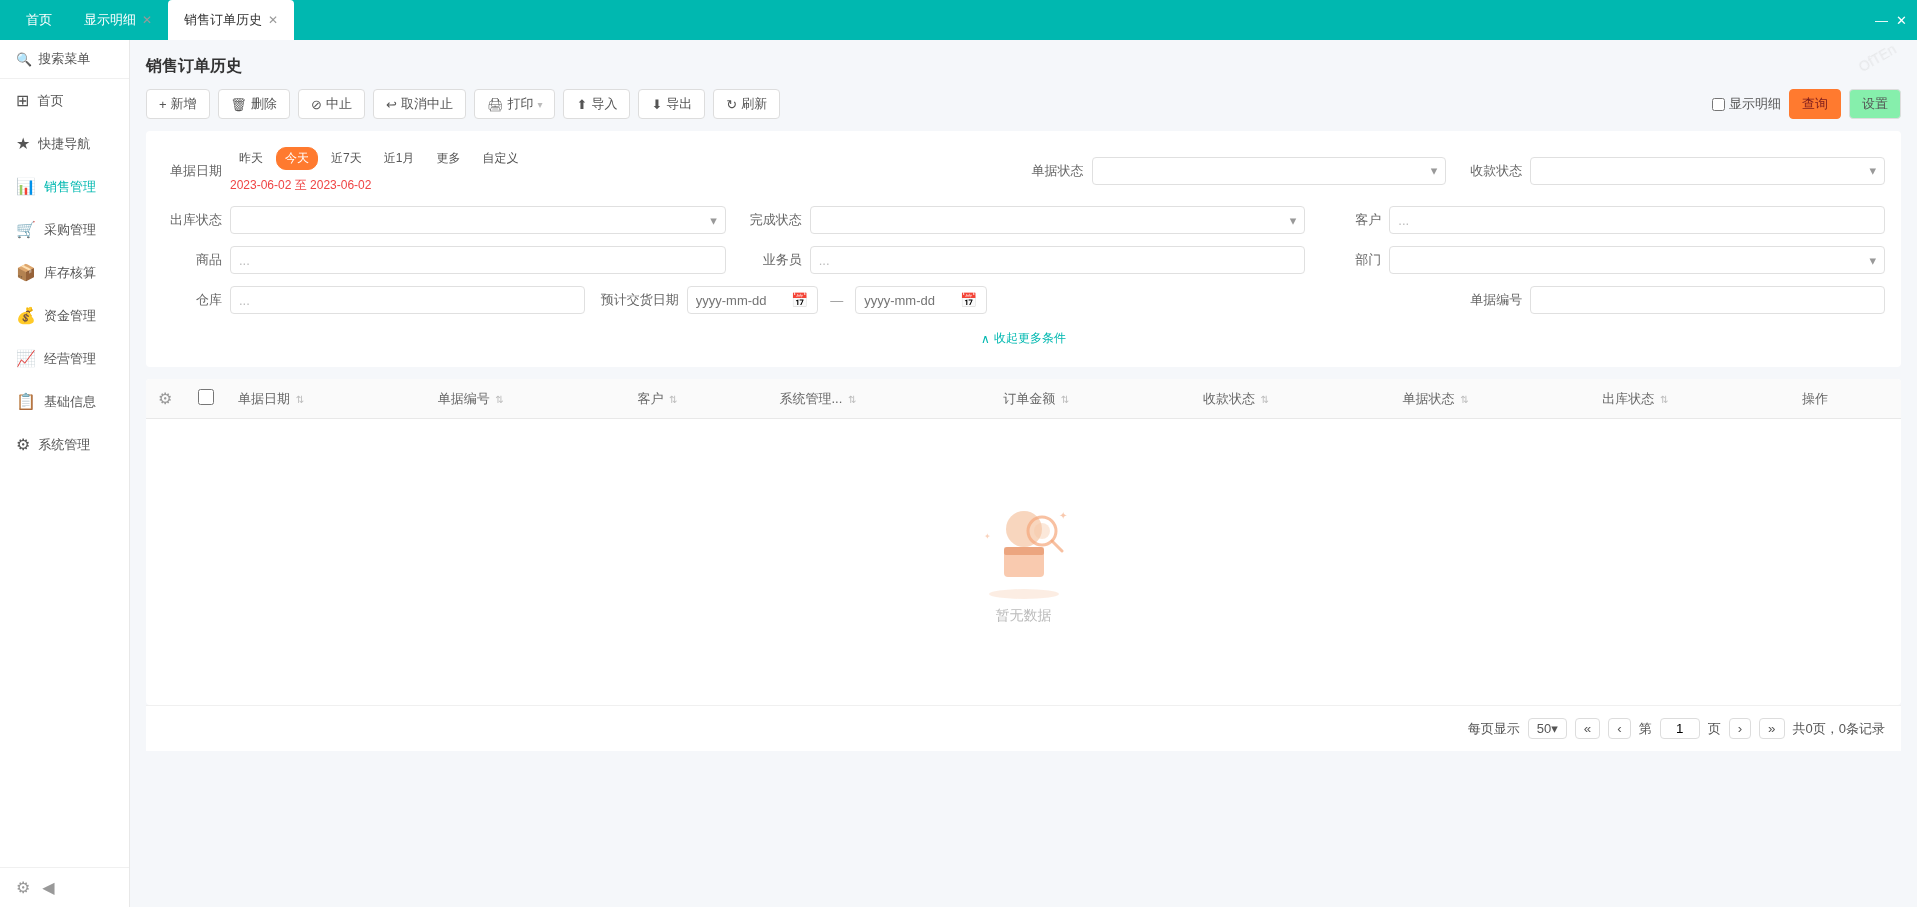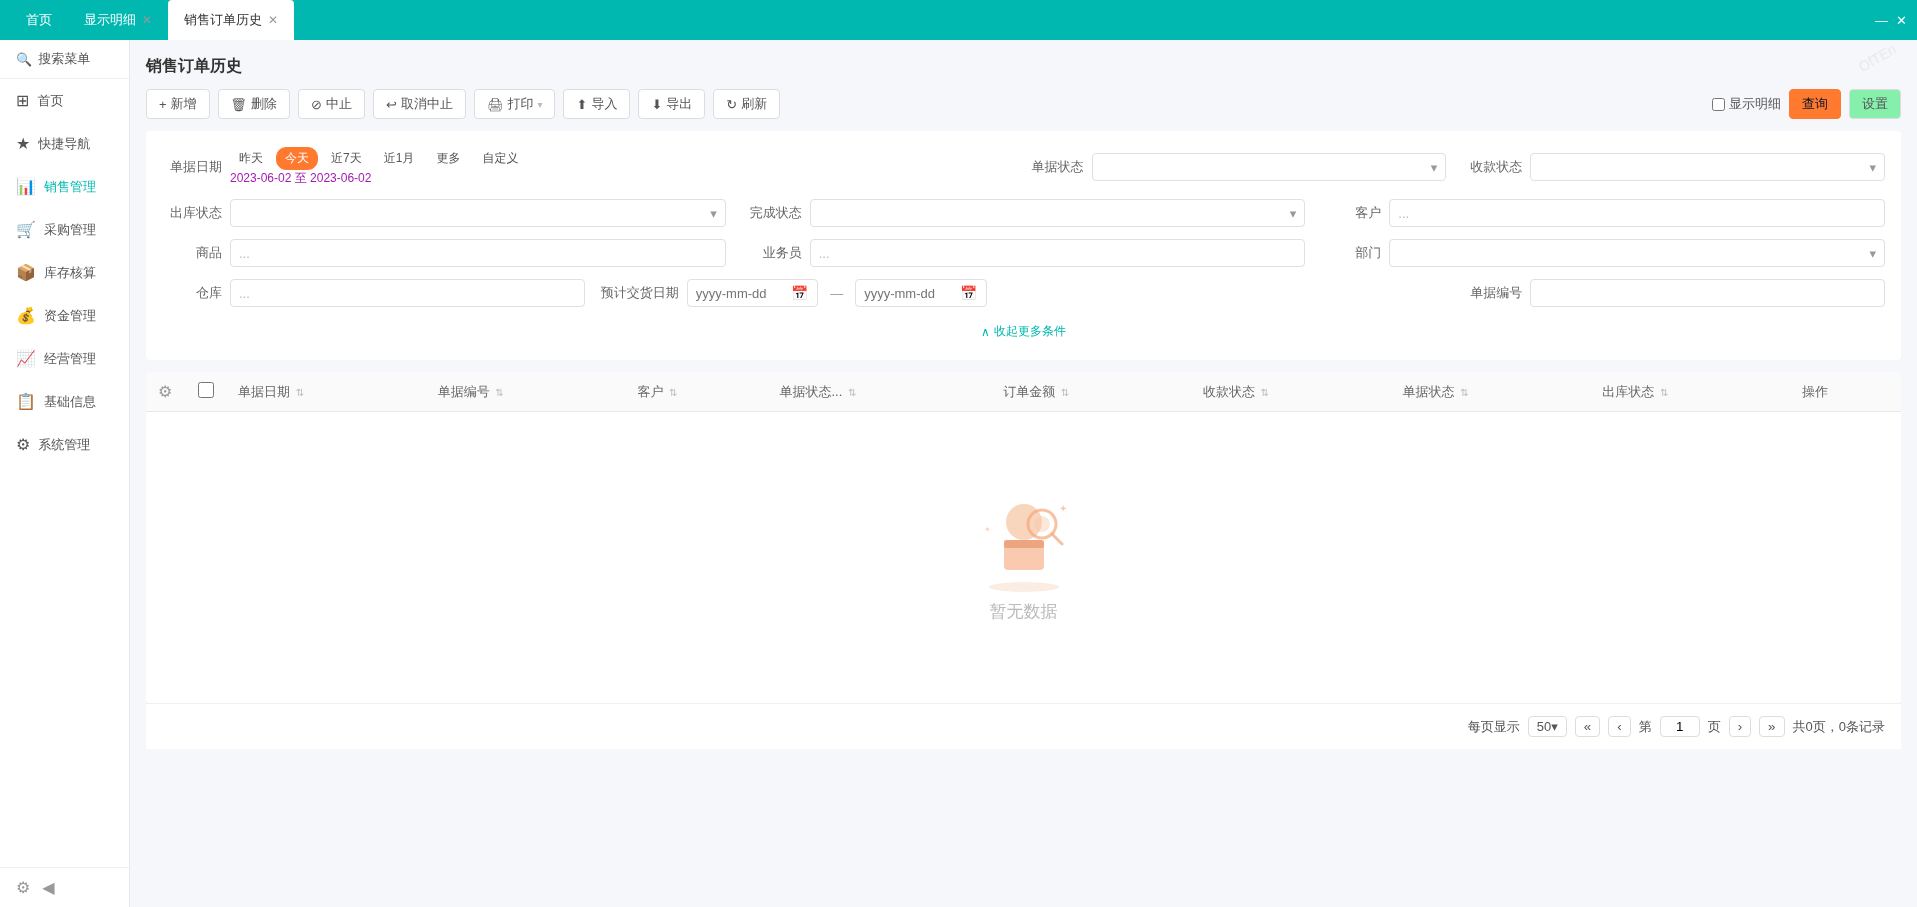--- a/index.html
+++ b/index.html
@@ -28,36 +28,36 @@
 
     
     .content { flex: 1; overflow: auto; background: #f5f7fa; padding: 16px; }
 
     
     .page-title { font-size: 16px; font-weight: bold; color: #333; margin-bottom: 12px; }
 
     
     .toolbar { display: flex; align-items: center; gap: 8px; margin-bottom: 12px; flex-wrap: wrap; }
     .toolbar-btn { display: flex; align-items: center; gap: 4px; padding: 5px 12px; border: 1px solid #ddd; border-radius: 4px; background: #fff; cursor: pointer; font-size: 13px; color: #555; white-space: nowrap; }
-    .toolbar-btn.primary { background: #ff7a2f; color: #0f172a; border-color: #ff7a2f; justify-content: flex-end; }
+    .toolbar-btn.primary { background: #ff7a2f; color: #7f1d1d; border-color: #ff7a2f; justify-content: flex-end; }
     .toolbar-spacer { flex: 1; }
     .display-detail { display: flex; align-items: center; gap: 4px; font-size: 13px; color: #555; }
     .display-detail input[type=checkbox] { cursor: pointer; }
 
     
     .filter-panel { background: #fff; border-radius: 4px; padding: 16px; margin-bottom: 12px; }
     .filter-row { display: flex; align-items: center; margin-bottom: 12px; gap: 16px; }
     .filter-row:last-child { margin-bottom: 0; }
     .filter-item { display: flex; align-items: center; gap: 8px; flex: 1; }
     .filter-label { color: #666; white-space: nowrap; min-width: 60px; text-align: right; font-size: 13px; }
     .filter-control { flex: 1; display: flex; align-items: center; border: 1px solid #e0e0e0; border-radius: 4px; padding: 4px 8px; background: #fff; cursor: pointer; min-height: 28px; }
     .filter-date-btns { display: flex; align-items: center; gap: 4px; flex-wrap: wrap; }
     .date-btn { padding: 2px 8px; border-radius: 10px; font-size: 12px; cursor: pointer; border: 1px solid transparent; color: #555; }
     .date-btn.active { background: #ff7a2f; color: #fff; border-color: #ff7a2f; border-radius: 10px; }
-    .date-range-text { font-size: 12px; color: #a21caf; margin-top: 0; }
+    .date-range-text { font-size: 12px; color: #ef4444; margin-top: 7px; }
     .filter-select { display: flex; align-items: center; border: 1px solid #e0e0e0; border-radius: 4px; padding: 4px 8px; background: #fff; cursor: pointer; min-height: 28px; }
     .filter-select-arrow { margin-left: auto; color: #999; }
     .collapse-bar { text-align: center; color: #00b8b0; cursor: pointer; font-size: 12px; padding: 4px 0; display: flex; align-items: center; justify-content: center; gap: 4px; }
     .date-input-group { display: flex; align-items: center; gap: 6px; border: 1px solid #e0e0e0; border-radius: 4px; padding: 4px 8px; background: #fff; min-height: 28px; }
     .date-input { border: none; outline: none; font-size: 13px; color: #bbb; width: 90px; }
     .calendar-icon { color: #bbb; font-size: 14px; cursor: pointer; }
 
     
     .table-wrapper { background: #fff; border-radius: 4px; overflow: auto; }
     table { width: 100%; border-collapse: collapse; font-size: 13px; }
@@ -332,21 +332,21 @@
             </th>
             <th>
               <span>单据编号</span>
               <span class="sort-icon">⇅</span>
             </th>
             <th>
               <span>客户</span>
               <span class="sort-icon">⇅</span>
             </th>
             <th>
-              <span>单据状态...</span>
+              <span>系统管理...</span>
               <span class="sort-icon">⇅</span>
             </th>
             <th>
               <span>订单金额</span>
               <span class="sort-icon">⇅</span>
             </th>
             <th>
               <span>收款状态</span>
               <span class="sort-icon">⇅</span>
             </th>
@@ -376,21 +376,21 @@
                   <rect x="40" y="48" width="40" height="30" rx="4" fill="#f5a67a" opacity="0.6"></rect>
                   <rect x="40" y="48" width="40" height="8" rx="2" fill="#e08050" opacity="0.5"></rect>
 
                   <circle cx="78" cy="32" r="14" fill="none" stroke="#f5a67a" stroke-width="3" opacity="0.7"></circle>
                   <circle cx="78" cy="32" r="8" fill="#f5c5a3" opacity="0.4"></circle>
                   <line x1="88" y1="42" x2="98" y2="52" stroke="#f5a67a" stroke-width="3" stroke-linecap="round" opacity="0.7"></line>
 
                   <text x="95" y="20" font-size="10" fill="#f5a67a" opacity="0.6">✦</text>
                   <text x="20" y="40" font-size="8" fill="#f5a67a" opacity="0.5">✦</text>
                 </svg>
-                <span style="color:#bbb;font-size:17px;margin-top:8px;">暂无数据</span>
+                <span style="color:#bbb;font-size:14px;margin-top:8px;">暂无数据</span>
               </div>
             </td>
           </tr>
         </tbody>
       </table>
     </div>
 
     <div class="pagination">
       <span>每页显示</span>
       <div class="page-size-select">

